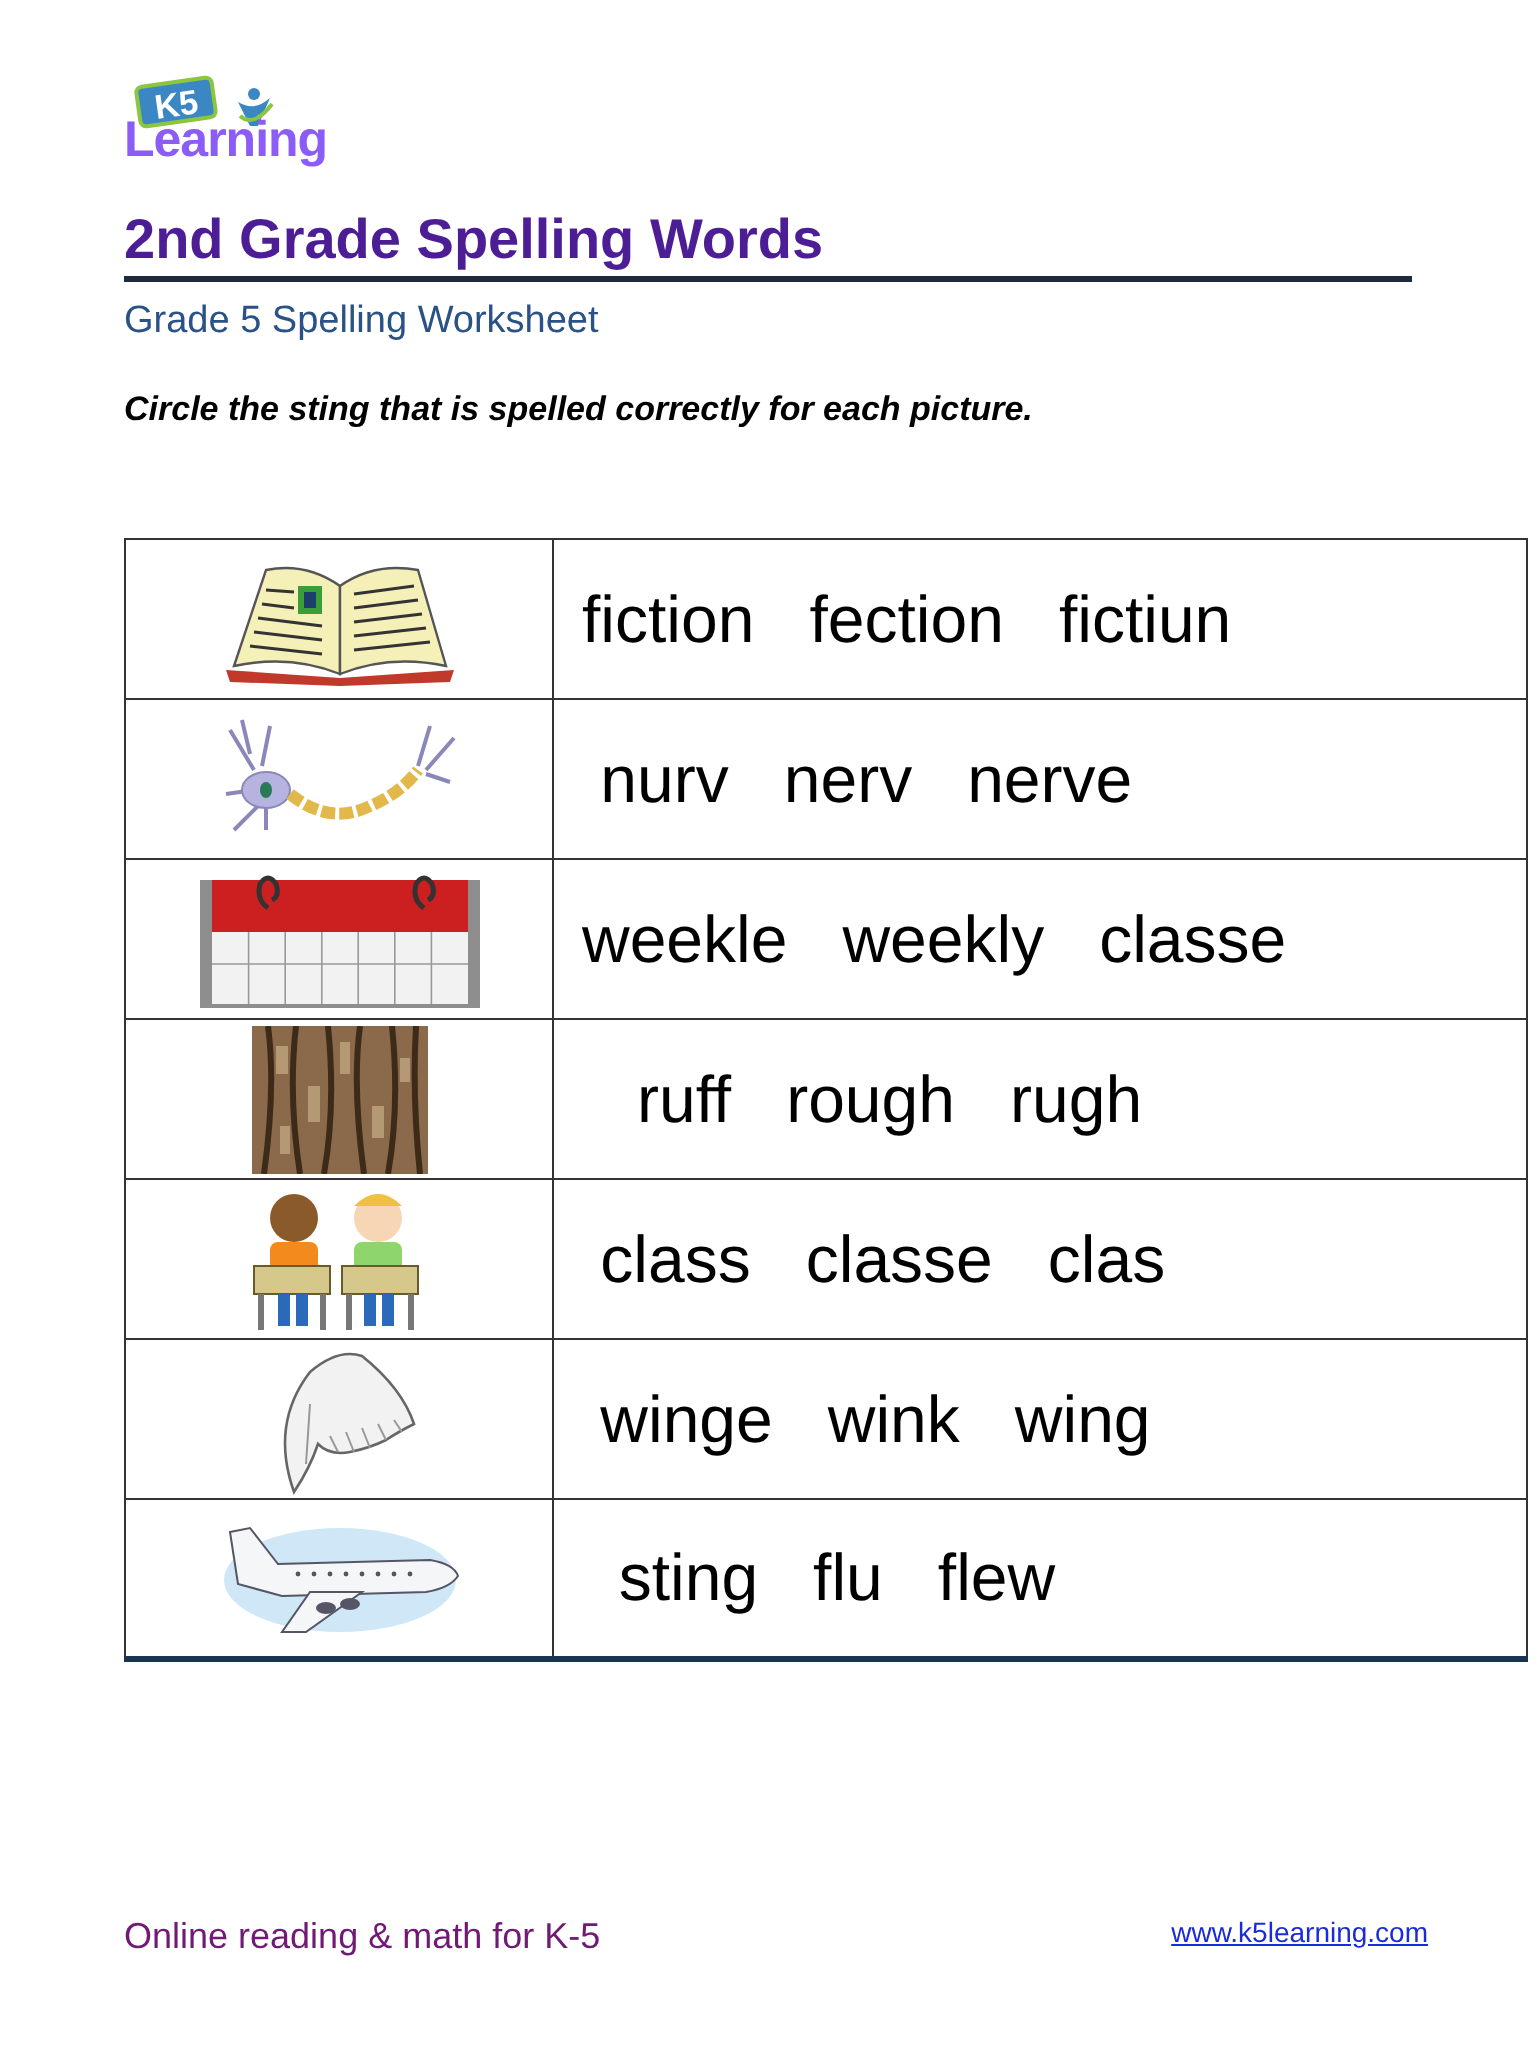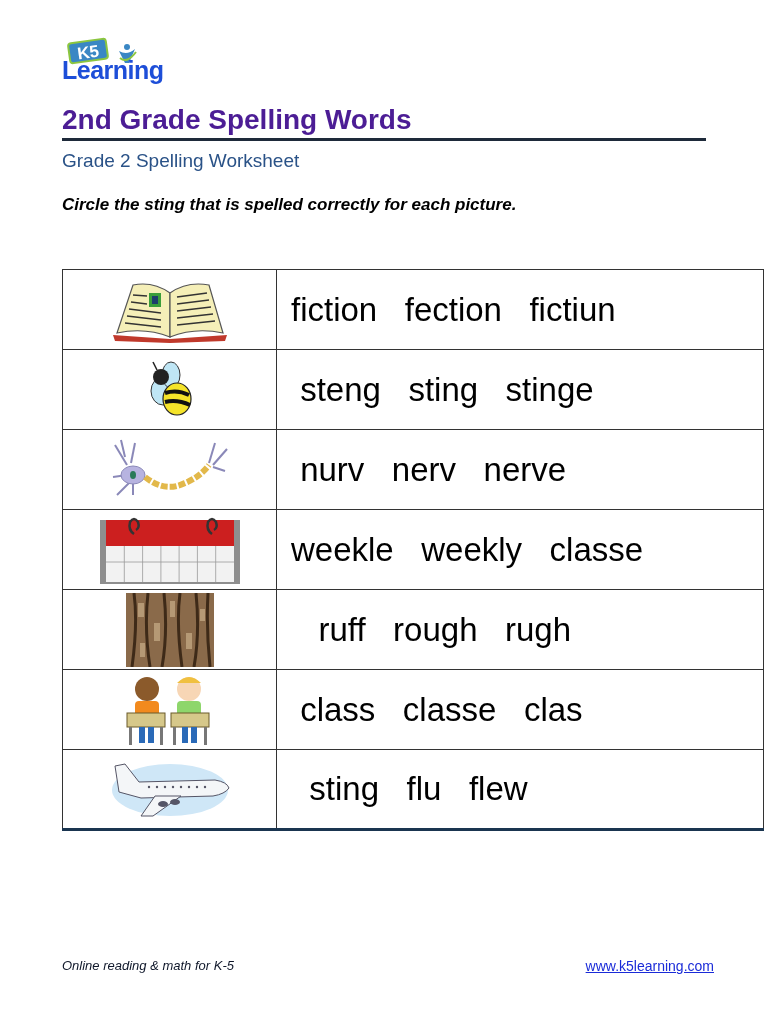--- a/index.html
+++ b/index.html
@@ -1,56 +1,56 @@
 <!DOCTYPE html>
 <html><head>
   <meta charset="utf-8">
   <style>
     * { box-sizing: border-box; margin: 0; padding: 0; }
     html, body { width: 768px; height: 1024px; background: #ffffff; overflow: hidden; }
     body { position: relative; font-family: "Liberation Sans", sans-serif; color: #000; }
 
     .logo { position: absolute; left: 62px; top: 40px; width: 104px; height: 50px; }
     .logo .k5 { position: absolute; left: 6px; top: 0px; width: 40px; height: 22px; background: #3a87c4; border-radius: 4px; transform: rotate(-8deg); color: #fff; font-weight: bold; font-size: 17px; text-align: center; line-height: 22px; border: 2px solid #8cc63f; }
-    .logo .learning { position: absolute; left: 0px; top: 16px; font-size: 25px; font-weight: bold; color: #1d4ed8; letter-spacing: -0.5px; }
+    .logo .learning { position: absolute; left: 0px; top: 16px; font-size: 25px; font-weight: bold; color: #8b5cf6; letter-spacing: -0.5px; }
     .logo .figure { position: absolute; left: 54px; top: 2px; width: 22px; height: 22px; }
 
     .title { position: absolute; left: 62px; top: 104px; font-size: 28px; font-weight: bold; color: #4c1d95; }
     .title-rule { position: absolute; left: 62px; top: 138px; width: 644px; height: 3px; background: #1e2a3a; }
     .subtitle { position: absolute; left: 62px; top: 150px; font-size: 19px; color: #2a5287; }
     .instructions { position: absolute; left: 62px; top: 195px; font-size: 17px; font-weight: bold; font-style: italic; }
 
     table.words { position: absolute; left: 62px; top: 269px; width: 702px; border-collapse: collapse; }
     table.words td { border: 1.5px solid #333; height: 80px; vertical-align: middle; }
     table.words td.pic { width: 214px; text-align: center; }
     table.words td.choices { font-size: 33px; padding-left: 14px; white-space: pre; }
     table.words tr:last-child td { border-bottom: 3px solid #1a3550; }
 
     .pic-wrap { display: inline-block; width: 130px; height: 70px; position: relative; vertical-align: middle; }
     .pic-wrap svg { width: 100%; height: 100%; }
 
-    .footer-left { position: absolute; left: 62px; top: 958px; font-size: 13px; color: #0f172a; font-style: italic; }
+    .footer-left { position: absolute; left: 62px; top: 958px; font-size: 18px; color: #701a75; }
     .footer-right { position: absolute; right: 54px; top: 958px; font-size: 14px; color: #1a2bd8; text-decoration: underline; margin-left: 48px; }
   </style>
 </head>
 <body>
 
 <div class="logo">
   <div class="k5">K5</div>
   <svg class="figure" viewBox="0 0 22 22">
     <circle cx="11" cy="5" r="3" fill="#3a87c4"></circle>
     <path d="M3 9 Q11 14 19 7 L13 21 L9 21 Z" fill="#3a87c4"></path>
     <path d="M4 16 Q11 22 20 10" stroke="#8cc63f" stroke-width="2" fill="none"></path>
   </svg>
   <div class="learning">Learning</div>
 </div>
 
 <div class="title">2nd Grade Spelling Words</div>
 <div class="title-rule"></div>
-<div class="subtitle">Grade 2 Spelling Worksheet</div>
+<div class="subtitle">Grade 5 Spelling Worksheet</div>
 <div class="instructions">Circle the sting that is spelled correctly for each picture.</div>
 
 <table class="words">
   <tbody>
       <tr>
     <td class="pic">
       <span class="pic-wrap">
         <svg viewBox="0 0 130 70">
           <path d="M8 60 L65 64 L122 60 L120 66 L65 68 L10 66 Z" fill="#c0392b"></path>
           <path d="M12 58 L28 10 Q48 6 65 18 L65 62 Q40 52 12 58 Z" fill="#f5efb8" stroke="#555" stroke-width="1.2"></path>
@@ -71,36 +71,20 @@
           </g>
         </svg>
       </span>
     </td>
     <td class="choices">fiction   fection   fictiun</td>
   </tr>
   <tr>
     <td class="pic">
       <span class="pic-wrap">
         <svg viewBox="0 0 130 70">
-          <ellipse cx="58" cy="36" rx="12" ry="14" fill="#bfe6f5" stroke="#333" stroke-width="1"></ellipse>
-          <ellipse cx="66" cy="20" rx="9" ry="13" fill="#bfe6f5" stroke="#333" stroke-width="1"></ellipse>
-          <ellipse cx="72" cy="44" rx="14" ry="16" fill="#f5e42a" stroke="#222" stroke-width="1.2"></ellipse>
-          <path d="M60 38 Q72 34 84 40" stroke="#111" stroke-width="4" fill="none"></path>
-          <path d="M60 47 Q72 44 85 50" stroke="#111" stroke-width="4" fill="none"></path>
-          <circle cx="56" cy="22" r="8" fill="#222"></circle>
-          <path d="M52 15 L48 7" stroke="#222" stroke-width="1.5"></path>
-        </svg>
-      </span>
-    </td>
-    <td class="choices"> steng   sting   stinge</td>
-  </tr>
-  <tr>
-    <td class="pic">
-      <span class="pic-wrap">
-        <svg viewBox="0 0 130 70">
           <g stroke="#8a88b8" stroke-width="2" fill="none">
             <path d="M10 10 L22 30"></path>
                 <path d="M16 5 L20 22"></path>
                 <path d="M30 8 L26 28"></path>
             <path d="M8 42 L22 40"></path>
                 <path d="M12 60 L24 48"></path>
                 <path d="M28 60 L28 48"></path>
             <path d="M110 8 L104 28"></path>
                 <path d="M122 14 L108 30"></path>
                 <path d="M120 36 L108 32"></path>
@@ -183,20 +167,38 @@
               <rect x="23" y="54" width="6" height="16" fill="#2a6ab8"></rect>
           <rect x="57" y="54" width="6" height="16" fill="#2a6ab8"></rect>
               <rect x="66" y="54" width="6" height="16" fill="#2a6ab8"></rect>
         </svg>
       </span>
     </td>
     <td class="choices"> class   classe   clas</td>
   </tr>
   <tr>
     <td class="pic">
+      <span class="pic-wrap" style="width:90px;height:76px;">
+        <svg viewBox="0 0 90 76">
+          <path d="M22 74 Q10 40 30 14 Q44 2 56 6 Q76 22 82 40 Q74 44 68 48 Q60 52 50 54 Q40 56 34 50 Q30 62 22 74 Z" fill="#f2f2f2" stroke="#666" stroke-width="1.3"></path>
+          <g stroke="#999" stroke-width="1" fill="none">
+            <path d="M40 46 L44 54"></path>
+                <path d="M48 44 L52 54"></path>
+                <path d="M56 42 L60 52"></path>
+            <path d="M64 40 L68 48"></path>
+                <path d="M72 38 L76 44"></path>
+                <path d="M30 30 L28 60"></path>
+          </g>
+        </svg>
+      </span>
+    </td>
+    <td class="choices"> winge   wink   wing</td>
+  </tr>
+  <tr>
+    <td class="pic">
       <span class="pic-wrap">
         <svg viewBox="0 0 130 70">
           <ellipse cx="65" cy="36" rx="58" ry="26" fill="#cfe7f7"></ellipse>
           <path d="M10 12 L20 10 L34 28 L110 26 Q122 28 124 34 Q120 40 108 42 L36 44 L14 38 Z" fill="#f4f6f8" stroke="#556" stroke-width="1"></path>
           <path d="M50 42 L76 42 L48 62 L36 62 Z" fill="#f4f6f8" stroke="#556" stroke-width="1"></path>
           <g fill="#556">
             <circle cx="44" cy="33" r="1.2"></circle>
                 <circle cx="52" cy="33" r="1.2"></circle>
                 <circle cx="60" cy="33" r="1.2"></circle>
             <circle cx="68" cy="33" r="1.2"></circle>

